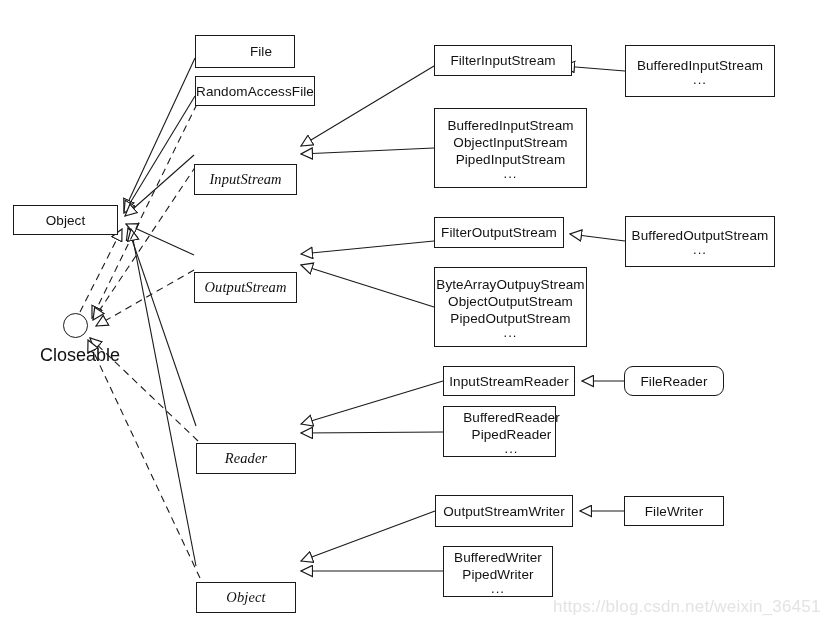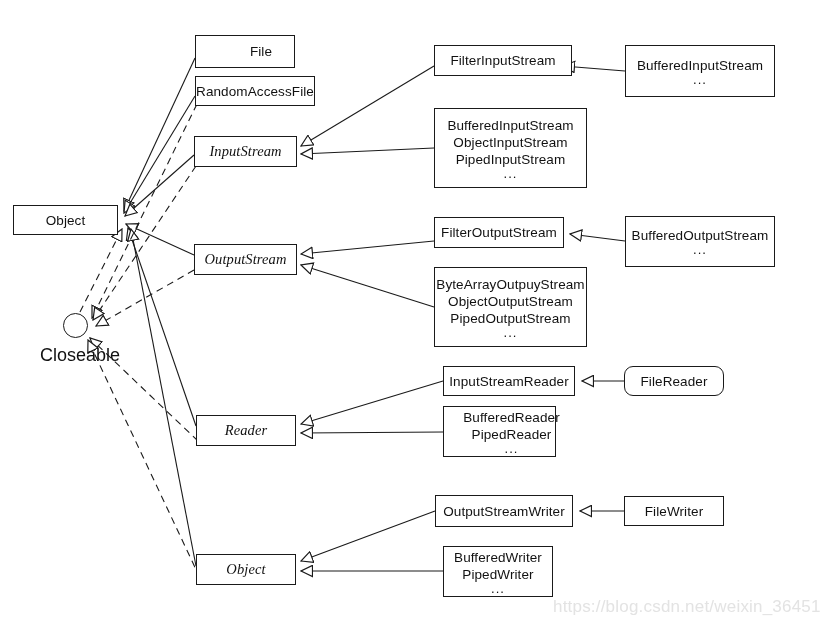--- a/index.html
+++ b/index.html
@@ -39,20 +39,21 @@
     font-size: 13.5px;
     line-height: 17px;
     text-align: center;
     white-space: nowrap;
     letter-spacing: 0.1px;
   }
   .node.abstract {
     font-style: italic;
     font-family: "Liberation Serif", serif;
     font-size: 14.5px;
+    margin-top: 28px;
   }
   .node .line {
     display: block;
   }
   .node .ellipsis {
     display: block;
     letter-spacing: 1px;
     line-height: 12px;
     font-size: 13px;
   }

